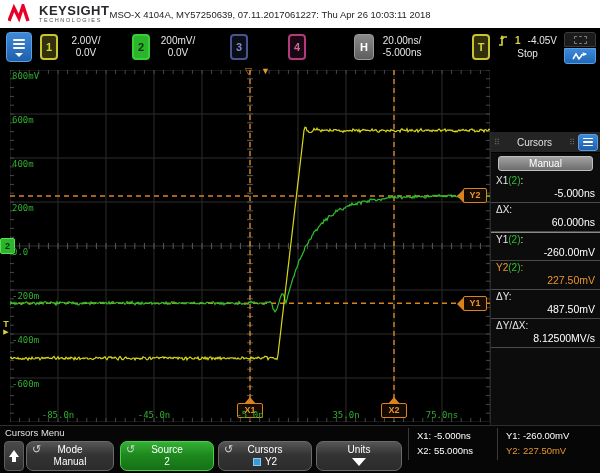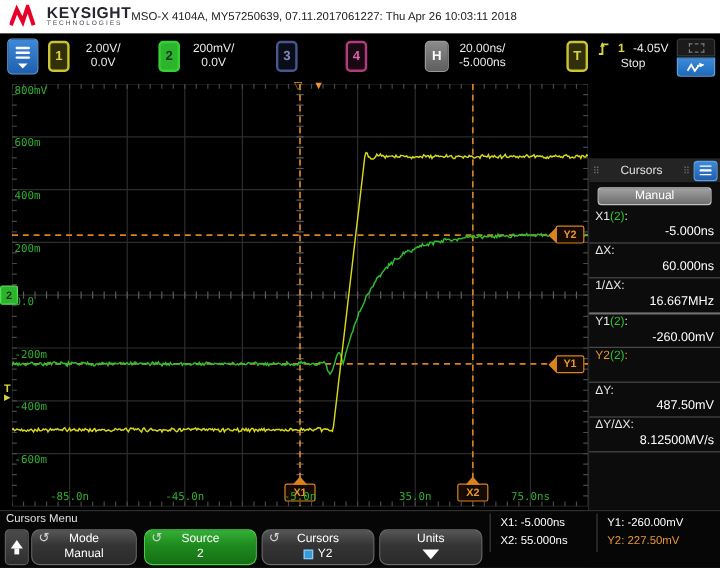--- a/index.html
+++ b/index.html
@@ -510,30 +510,27 @@
       <div class="modebtn">Manual</div>
 
       <div class="srow">
         <div class="slabel"><span>X1</span><span class="chan">(2)</span><span>:</span></div>
         <div class="svalue">-5.000ns</div>
       </div>
       <div class="srow">
         <div class="slabel"><span>ΔX</span><span class="chan"></span><span>:</span></div>
         <div class="svalue">60.000ns</div>
       </div>
-      <div class="srow">
-        <div class="slabel"><span>1/ΔX</span><span class="chan"></span><span>:</span></div>
-        <div class="svalue">16.667MHz</div>
-      </div>
       <div class="srow thick">
         <div class="slabel"><span>Y1</span><span class="chan">(2)</span><span>:</span></div>
         <div class="svalue">-260.00mV</div>
       </div>
       <div class="srow">
         <div class="slabel"><span class="accentlbl">Y2</span><span class="chan">(2)</span><span class="accentlbl">:</span></div>
+        <div class="svalue accentval">227.50mV</div>
       </div>
       <div class="srow">
         <div class="slabel"><span>ΔY</span><span class="chan"></span><span>:</span></div>
         <div class="svalue">487.50mV</div>
       </div>
       <div class="srow">
         <div class="slabel"><span>ΔY/ΔX</span><span class="chan"></span><span>:</span></div>
         <div class="svalue">8.12500MV/s</div>
       </div>
     </div>

